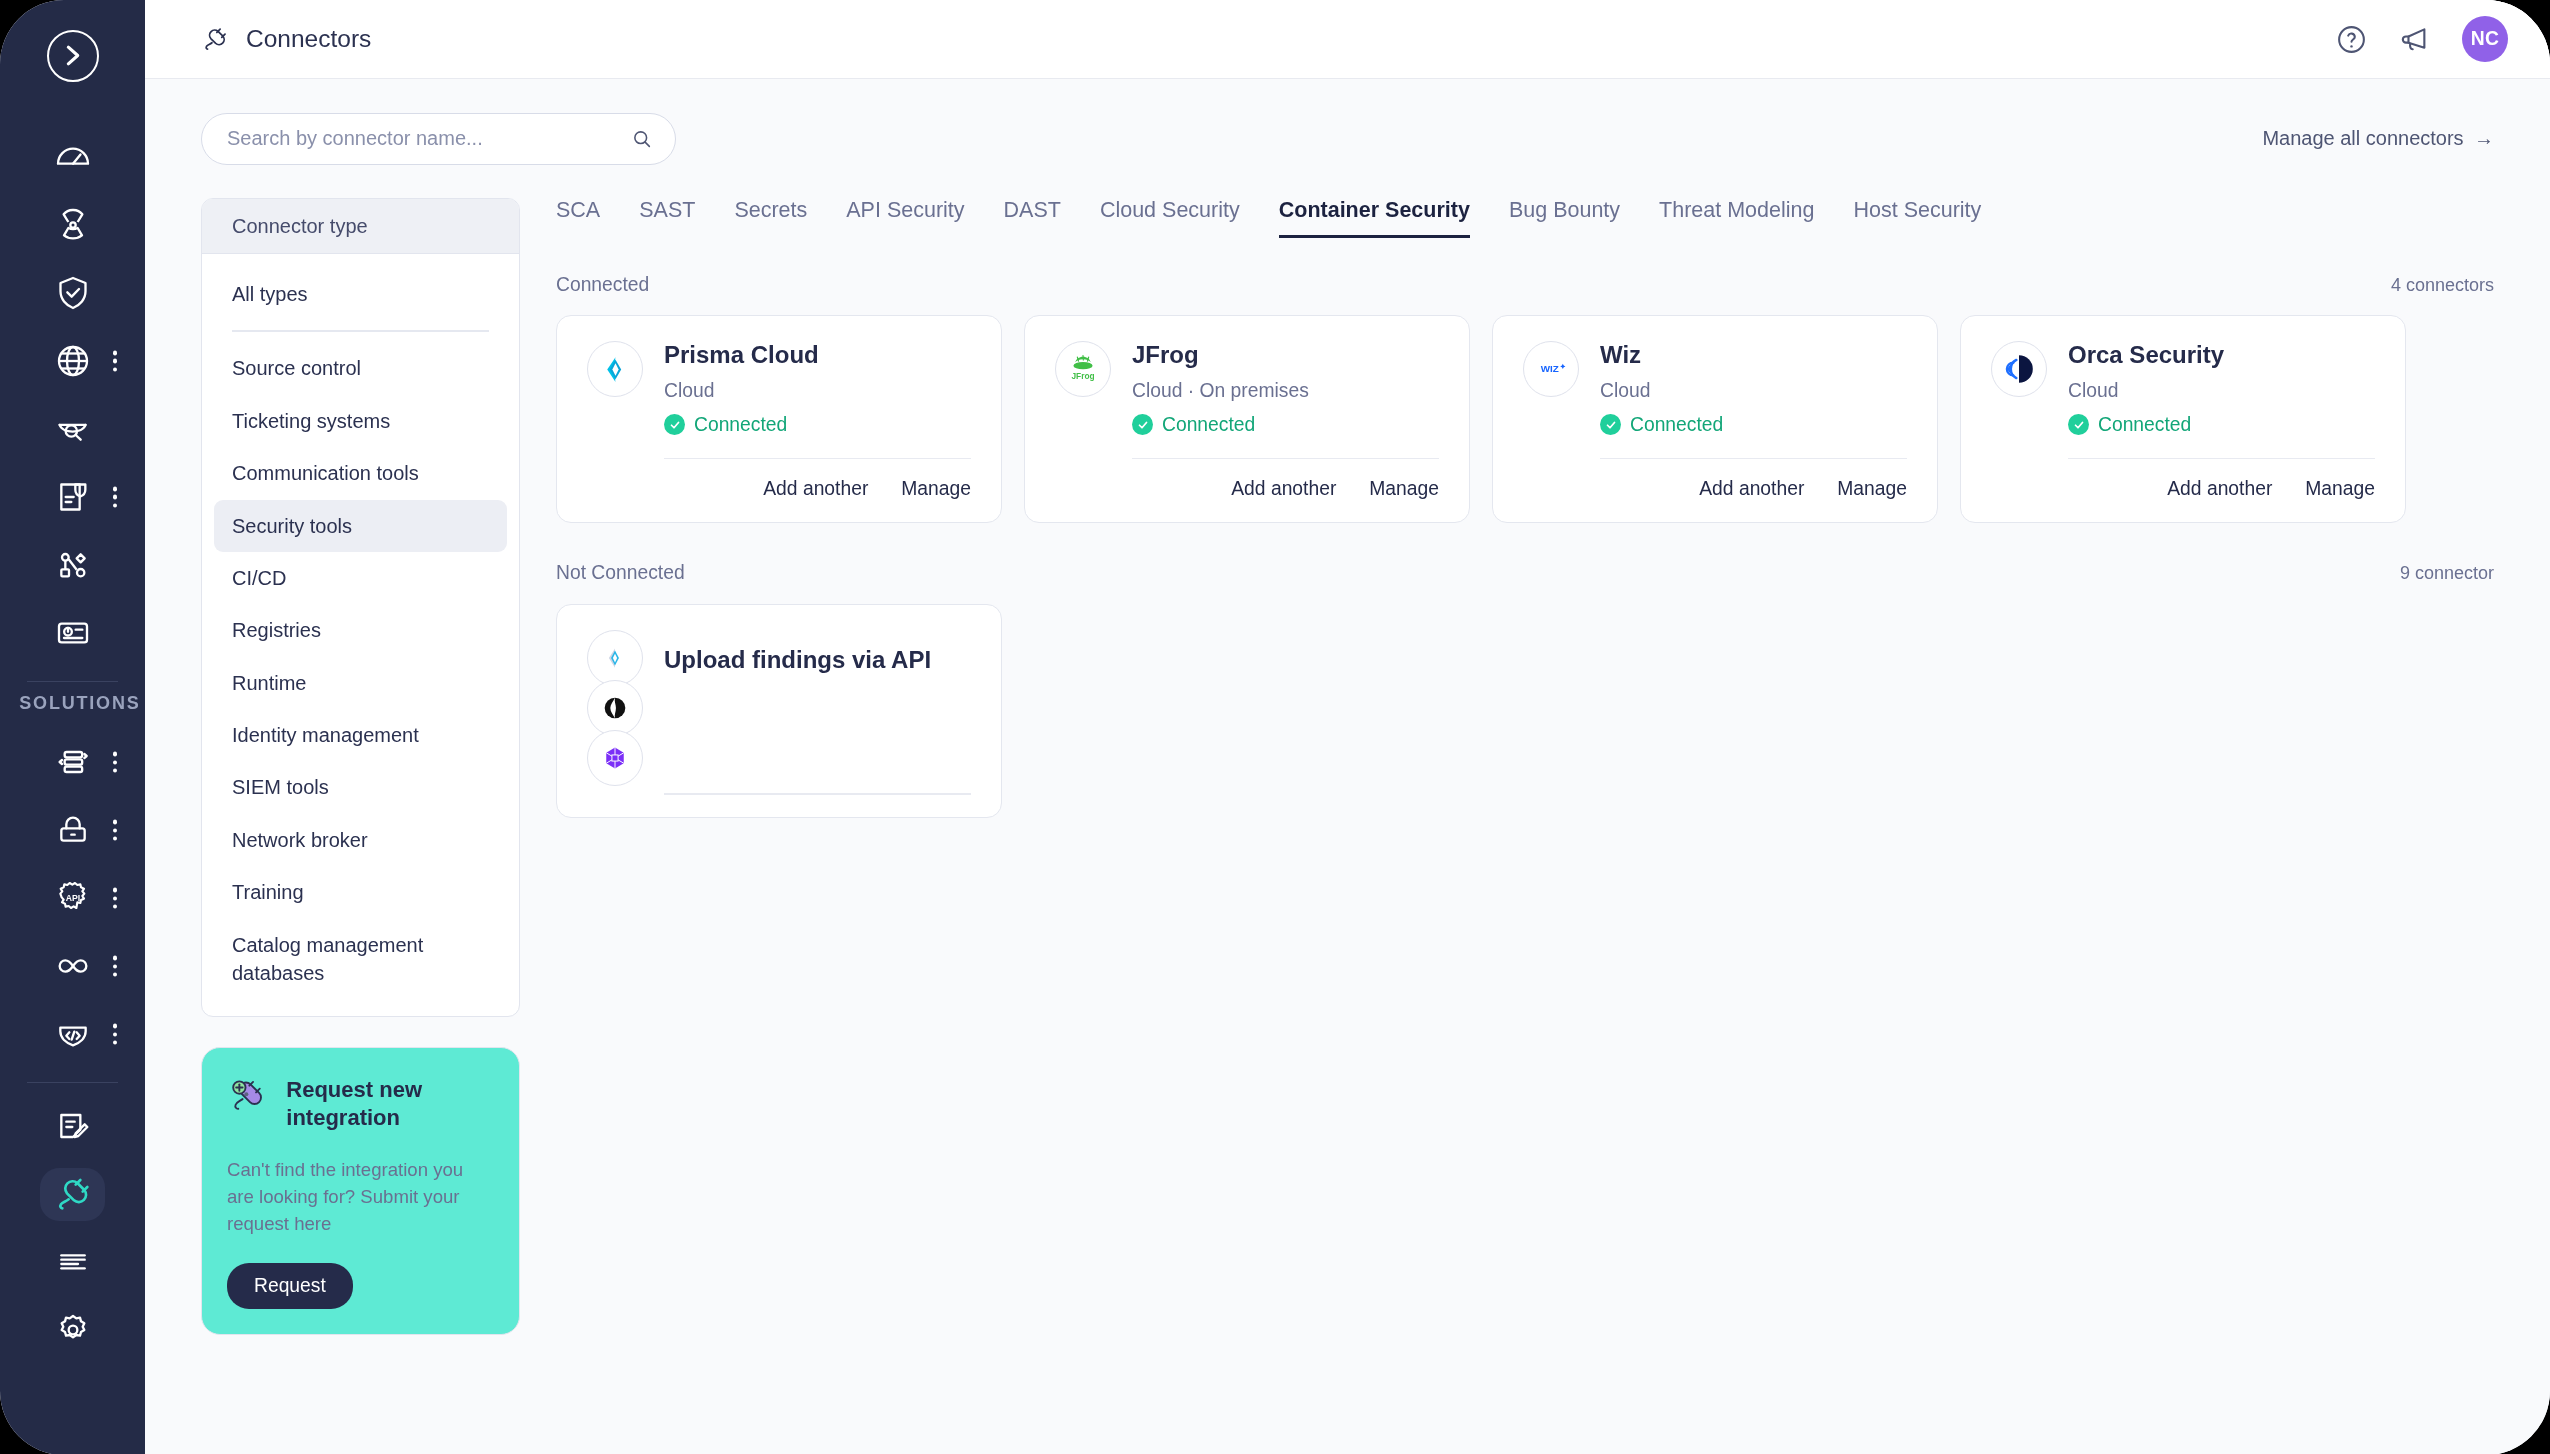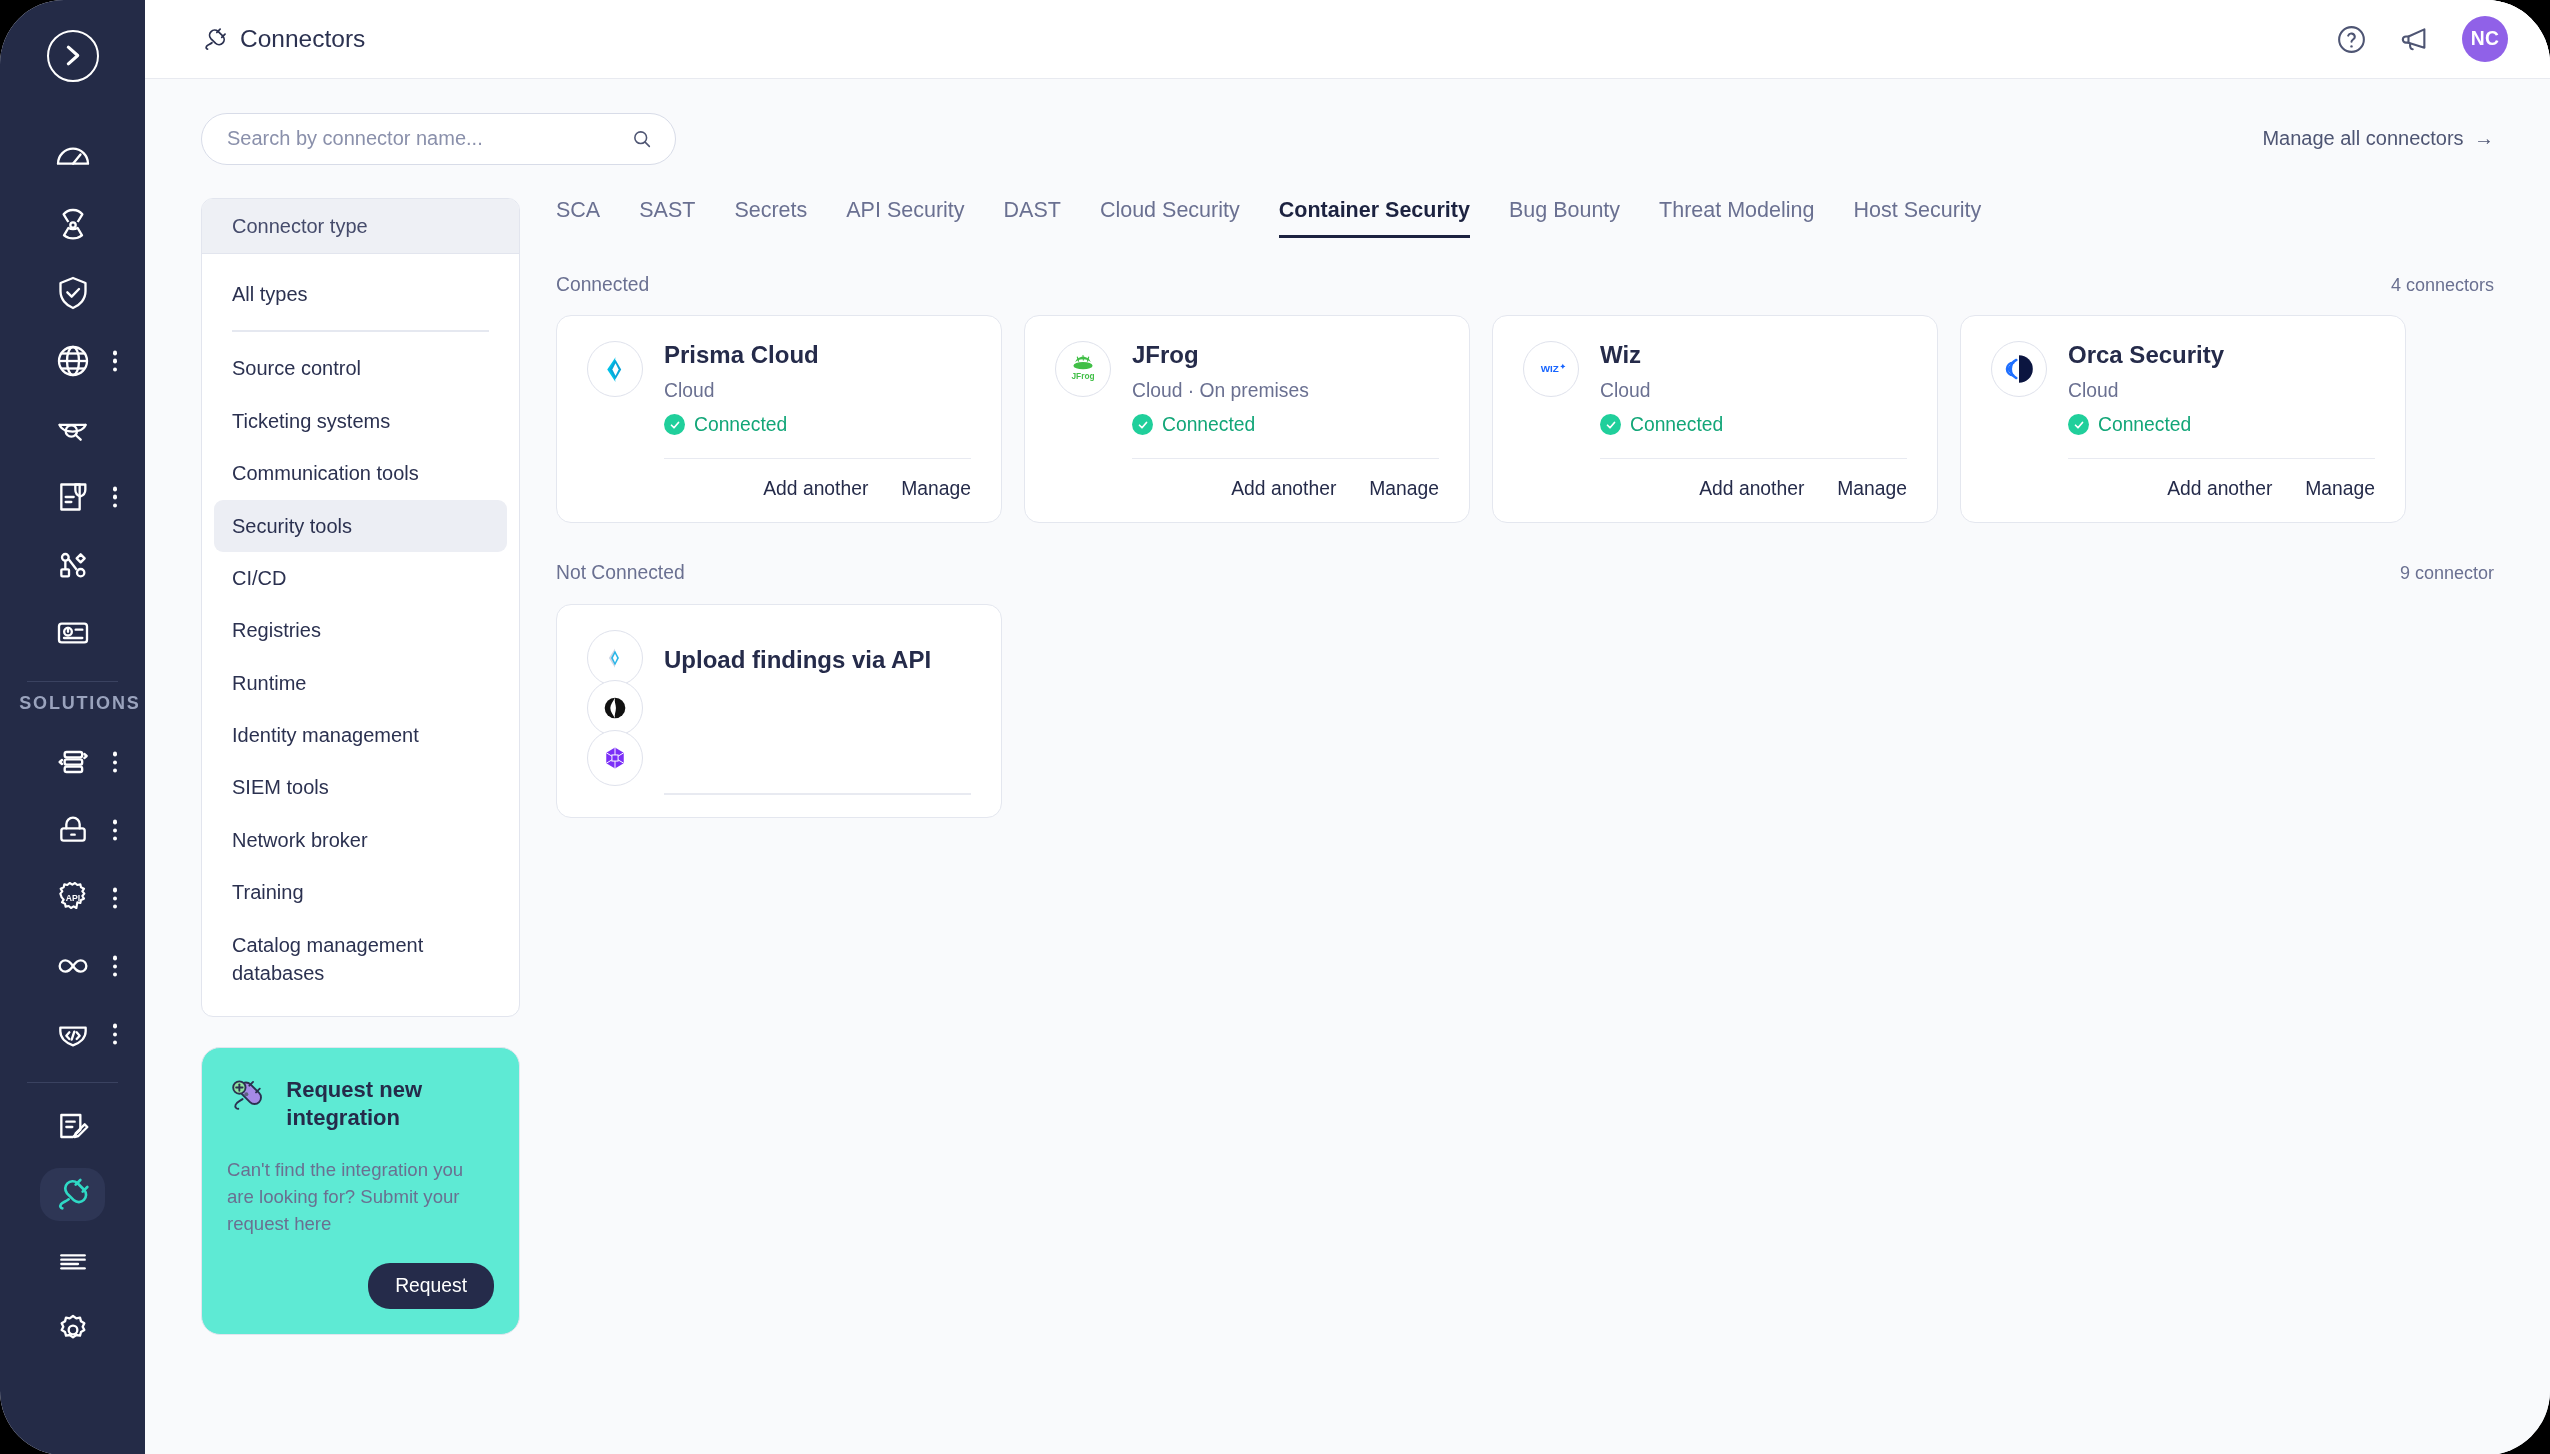--- a/index.html
+++ b/index.html
@@ -56,21 +56,21 @@
   }
 
   
   .main { flex: 1; display: flex; flex-direction: column; min-width: 0; background: #f9fafc; }
 
   .topbar {
     height: 79px; flex: 0 0 79px; background: #ffffff;
     border-bottom: 1.5px solid #e8eaf0;
     display: flex; align-items: center; padding: 0 42px 0 56px;
   }
-  .topbar-left { display: flex; align-items: center; gap: 11px; }
+  .topbar-left { display: flex; align-items: center; gap: 17px; }
   .topbar-title { font-size: 24.5px; color: #2b3150; font-weight: 400; }
   .topbar-right { margin-left: auto; display: flex; align-items: center; gap: 30px; }
   .avatar {
     width: 46px; height: 46px; border-radius: 50%;
     background: #9061e8; color: #fff; font-size: 19.3px; font-weight: 600;
     display: flex; align-items: center; justify-content: center;
     letter-spacing: 0.4px;
   }
 
   .content { flex: 1; padding: 33px 56px 0 56px; overflow: hidden; }
@@ -111,21 +111,21 @@
   .type-item.sel { background: #eceef4; }
   .type-sep { height: 1.5px; background: #e5e8f0; margin: 10.4px 18px; }
 
   .req-card {
     margin-top: 30px; border: 1.5px solid #e2e5ee; border-radius: 19px;
     background: #5eead4; padding: 28px 25px 25px;
   }
   .req-head { display: flex; gap: 16.3px; align-items: flex-start; }
   .req-title { font-size: 22px; font-weight: 700; color: #252b4a; line-height: 1.28; max-width: 193px; }
   .req-text { margin-top: 25px; font-size: 18.6px; color: #6a7091; line-height: 1.45; }
-  .req-btn-row { display: flex; justify-content: flex-end; margin-top: 25px; }
+  .req-btn-row { display: flex; justify-content: flex-start; margin-top: 25px; }
   .req-btn {
     background: #252b4a; color: #ffffff; border: 0; border-radius: 22px;
     padding: 12px 27px; font-size: 19.3px; font-family: "Liberation Sans", sans-serif; cursor: pointer;
   }
 
   
   .panel-col { flex: 1; min-width: 0; }
   .tabs { display: flex; align-items: flex-end; gap: 39px; margin-bottom: 36px; }
   .tab {
     font-size: 21.5px; color: #6a7091; padding-bottom: 12px; cursor: pointer;

